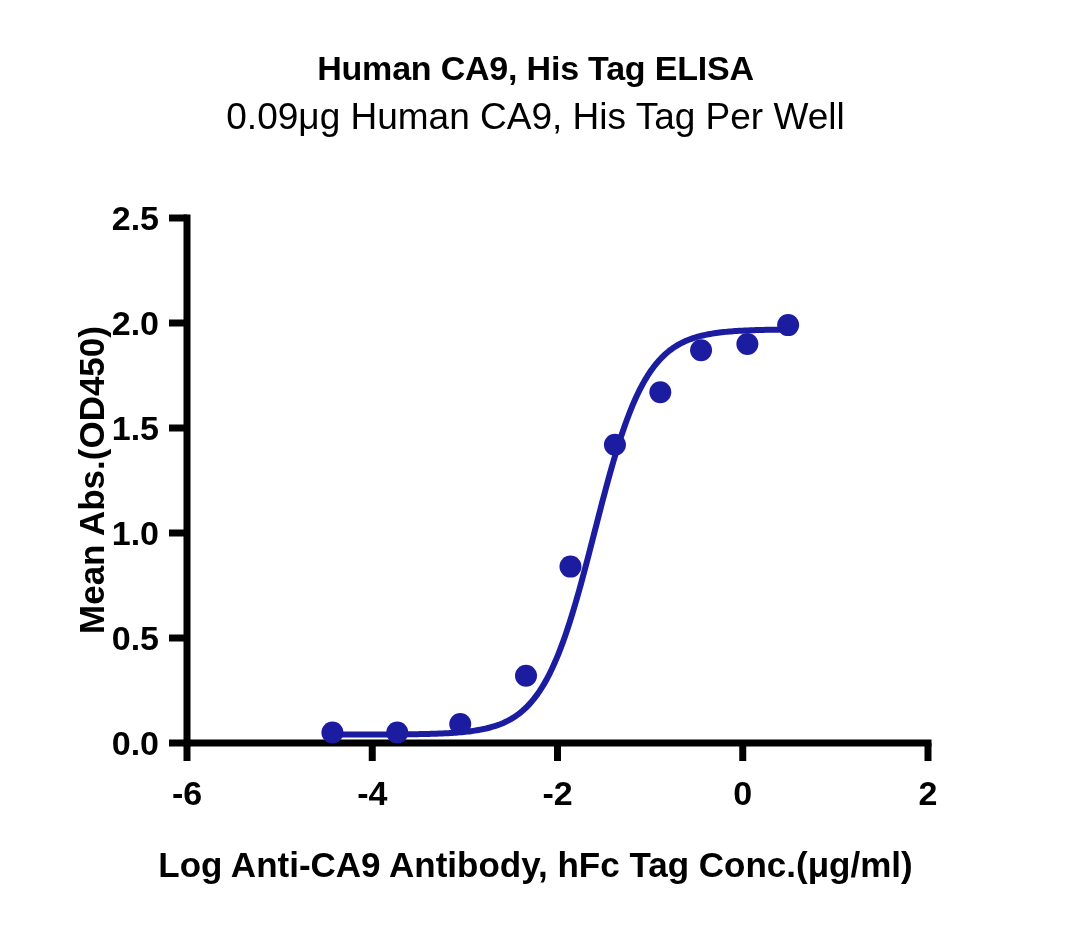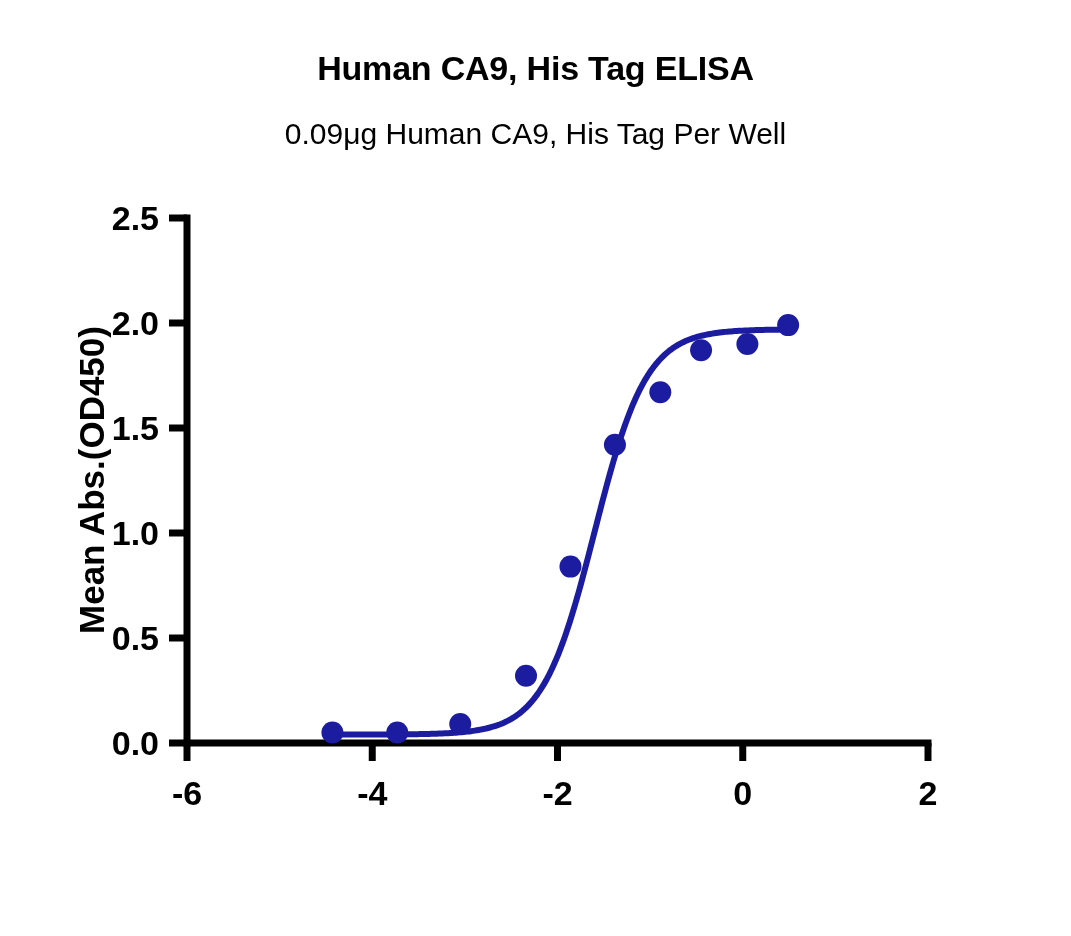--- a/index.html
+++ b/index.html
@@ -27,24 +27,24 @@
     text-align: center;
     font-size: 34px;
     font-weight: bold;
     letter-spacing: -0.2px;
     line-height: 40px;
     white-space: pre;
   }
   #chart-subtitle {
     position: absolute;
     left: 0;
-    top: 115px;
+    top: 98px;
     width: 1071px;
     text-align: center;
-    font-size: 30px;
+    font-size: 37px;
     font-weight: normal;
     line-height: 38px;
     white-space: pre;
   }
   #plot-svg {
     position: absolute;
     left: 0;
     top: 0;
   }
   #ylabel {
@@ -132,14 +132,15 @@
           <circle cx="614.93" cy="444.80" r="11" fill="#1c1ca0"></circle>
           <circle cx="660.31" cy="392.30" r="11" fill="#1c1ca0"></circle>
           <circle cx="701.07" cy="350.30" r="11" fill="#1c1ca0"></circle>
           <circle cx="747.38" cy="344.00" r="11" fill="#1c1ca0"></circle>
           <circle cx="788.14" cy="325.10" r="11" fill="#1c1ca0"></circle>
         </g>
     </g>
   </svg>
 
   <div id="ylabel">Mean Abs.(OD450)</div>
+  <div id="xlabel">Log Anti-CA9 Antibody, hFc Tag Conc.(μg/ml)</div>
 
 </div>
 
 </body></html>

